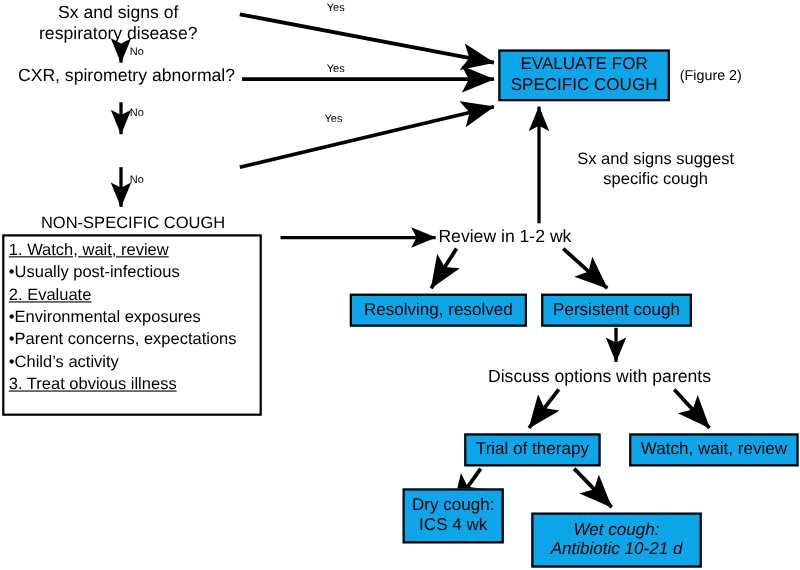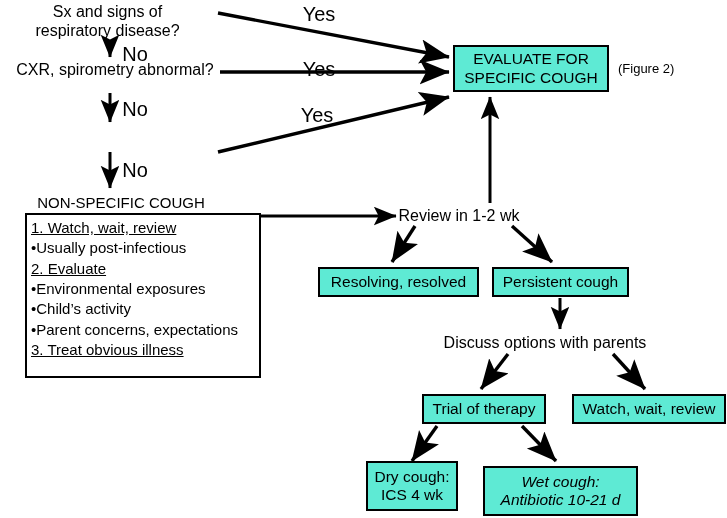--- a/index.html
+++ b/index.html
@@ -32,67 +32,65 @@
     box-sizing: border-box;
     display: flex;
     align-items: center;
     justify-content: center;
     text-align: center;
     line-height: 1.18;
     white-space: pre-line;
   }
   .boxed {
     border: 2px solid #000000;
-    background: #5eead4;
+    background: #0ea5e9;
   }
   .plain {
     background: transparent;
     text-align: center;
   }
   .edge-label {
     position: absolute;
-    font-size: 20px;
+    font-size: 10px;
     white-space: pre-line;
-    text-align: center;
     line-height: 1.2;
   }
   
   #q-resp      { left: 10px;  top: 2px;   width: 195px; height: 40px; font-size: 16px; }
   #q-cxr       { left: 0px;   top: 60px;  width: 230px; height: 20px; font-size: 16px; }
   #q-char      { left: 8px;   top: 126px; width: 205px; height: 20px; font-size: 16px; }
   #nonspecific { left: 12px;  top: 193px; width: 218px; height: 20px; font-size: 15px; }
 
   #review      { left: 398px; top: 206px; width: 122px; height: 20px; font-size: 16px; }
   #discuss     { left: 420px; top: 333px; width: 250px; height: 20px; font-size: 16px; }
   #figure2     { left: 618px; top: 60px;  width: 80px;  height: 18px; font-size: 13px; justify-content: flex-start; }
   #sx-suggest  { left: 505px; top: 136px; width: 182px; height: 36px; font-size: 15px; }
 
   
   #box-evaluate  { left: 453px; top: 45px;  width: 156px; height: 47px; font-size: 15.5px; }
   #box-resolving { left: 318px; top: 267px; width: 161px; height: 30px; font-size: 15.5px; }
   #box-persist   { left: 492px; top: 267px; width: 137px; height: 30px; font-size: 15.5px; }
   #box-trial     { left: 422px; top: 394px; width: 124px; height: 30px; font-size: 15.5px; }
   #box-watch     { left: 572px; top: 394px; width: 154px; height: 30px; font-size: 15.5px; }
-  #box-dry       { left: 366px; top: 461px; width: 92px; height: 50px; font-size: 15.5px; }
+  #box-dry       { left: 366px; top: 444px; width: 92px; height: 50px; font-size: 15.5px; }
   #box-wet       { left: 483px; top: 466px; width: 155px; height: 50px; font-size: 15.5px; font-style: italic; }
 
   
   #box-list {
     position: absolute;
     left: 2px;
     top: 213px;
     width: 236px;
     height: 165px;
     box-sizing: border-box;
     border: 2px solid #000000;
     background: #ffffff;
     padding: 3px 2px 2px 4px;
     font-size: 15px;
     line-height: 1.355;
-    margin-left: 23px;
   }
   #box-list .li {
     white-space: nowrap;
     display: block;
   }
   #box-list .li.heading {
     text-decoration: underline;
   }
 
   
@@ -154,20 +152,22 @@
 
   <div class="node plain" id="q-cxr">CXR, spirometry  abnormal?</div>
 
 
   <div class="node plain" id="nonspecific">NON-SPECIFIC COUGH</div>
 
   <div class="node plain" id="review">Review in 1-2 wk</div>
 
   <div class="node plain" id="discuss">Discuss options with parents</div>
 
+  <div class="node plain" id="sx-suggest">Sx and signs suggest
+specific cough</div>
 
   <div class="node plain" id="figure2">(Figure 2)</div>
 
   <div class="edge-label" id="yes-1">Yes</div>
   <div class="edge-label" id="yes-2">Yes</div>
   <div class="edge-label" id="yes-3">Yes</div>
   <div class="edge-label" id="no-1">No</div>
   <div class="edge-label" id="no-2">No</div>
   <div class="edge-label" id="no-3">No</div>
 
@@ -186,18 +186,18 @@
 ICS 4 wk</div>
 
   <div class="node boxed" id="box-wet">Wet cough:
 Antibiotic 10-21 d</div>
 
   <div id="box-list">
     <span class="li heading">1. Watch, wait, review</span>
     <span class="li">•Usually post-infectious</span>
     <span class="li heading">2. Evaluate</span>
     <span class="li">•Environmental exposures</span>
+    <span class="li">•Parent concerns, expectations</span>
     <span class="li">•Child’s activity</span>
-    <span class="li">•Parent concerns, expectations</span>
     <span class="li heading">3. Treat obvious illness</span>
   </div>
 
 </div>
 
 </body></html>

